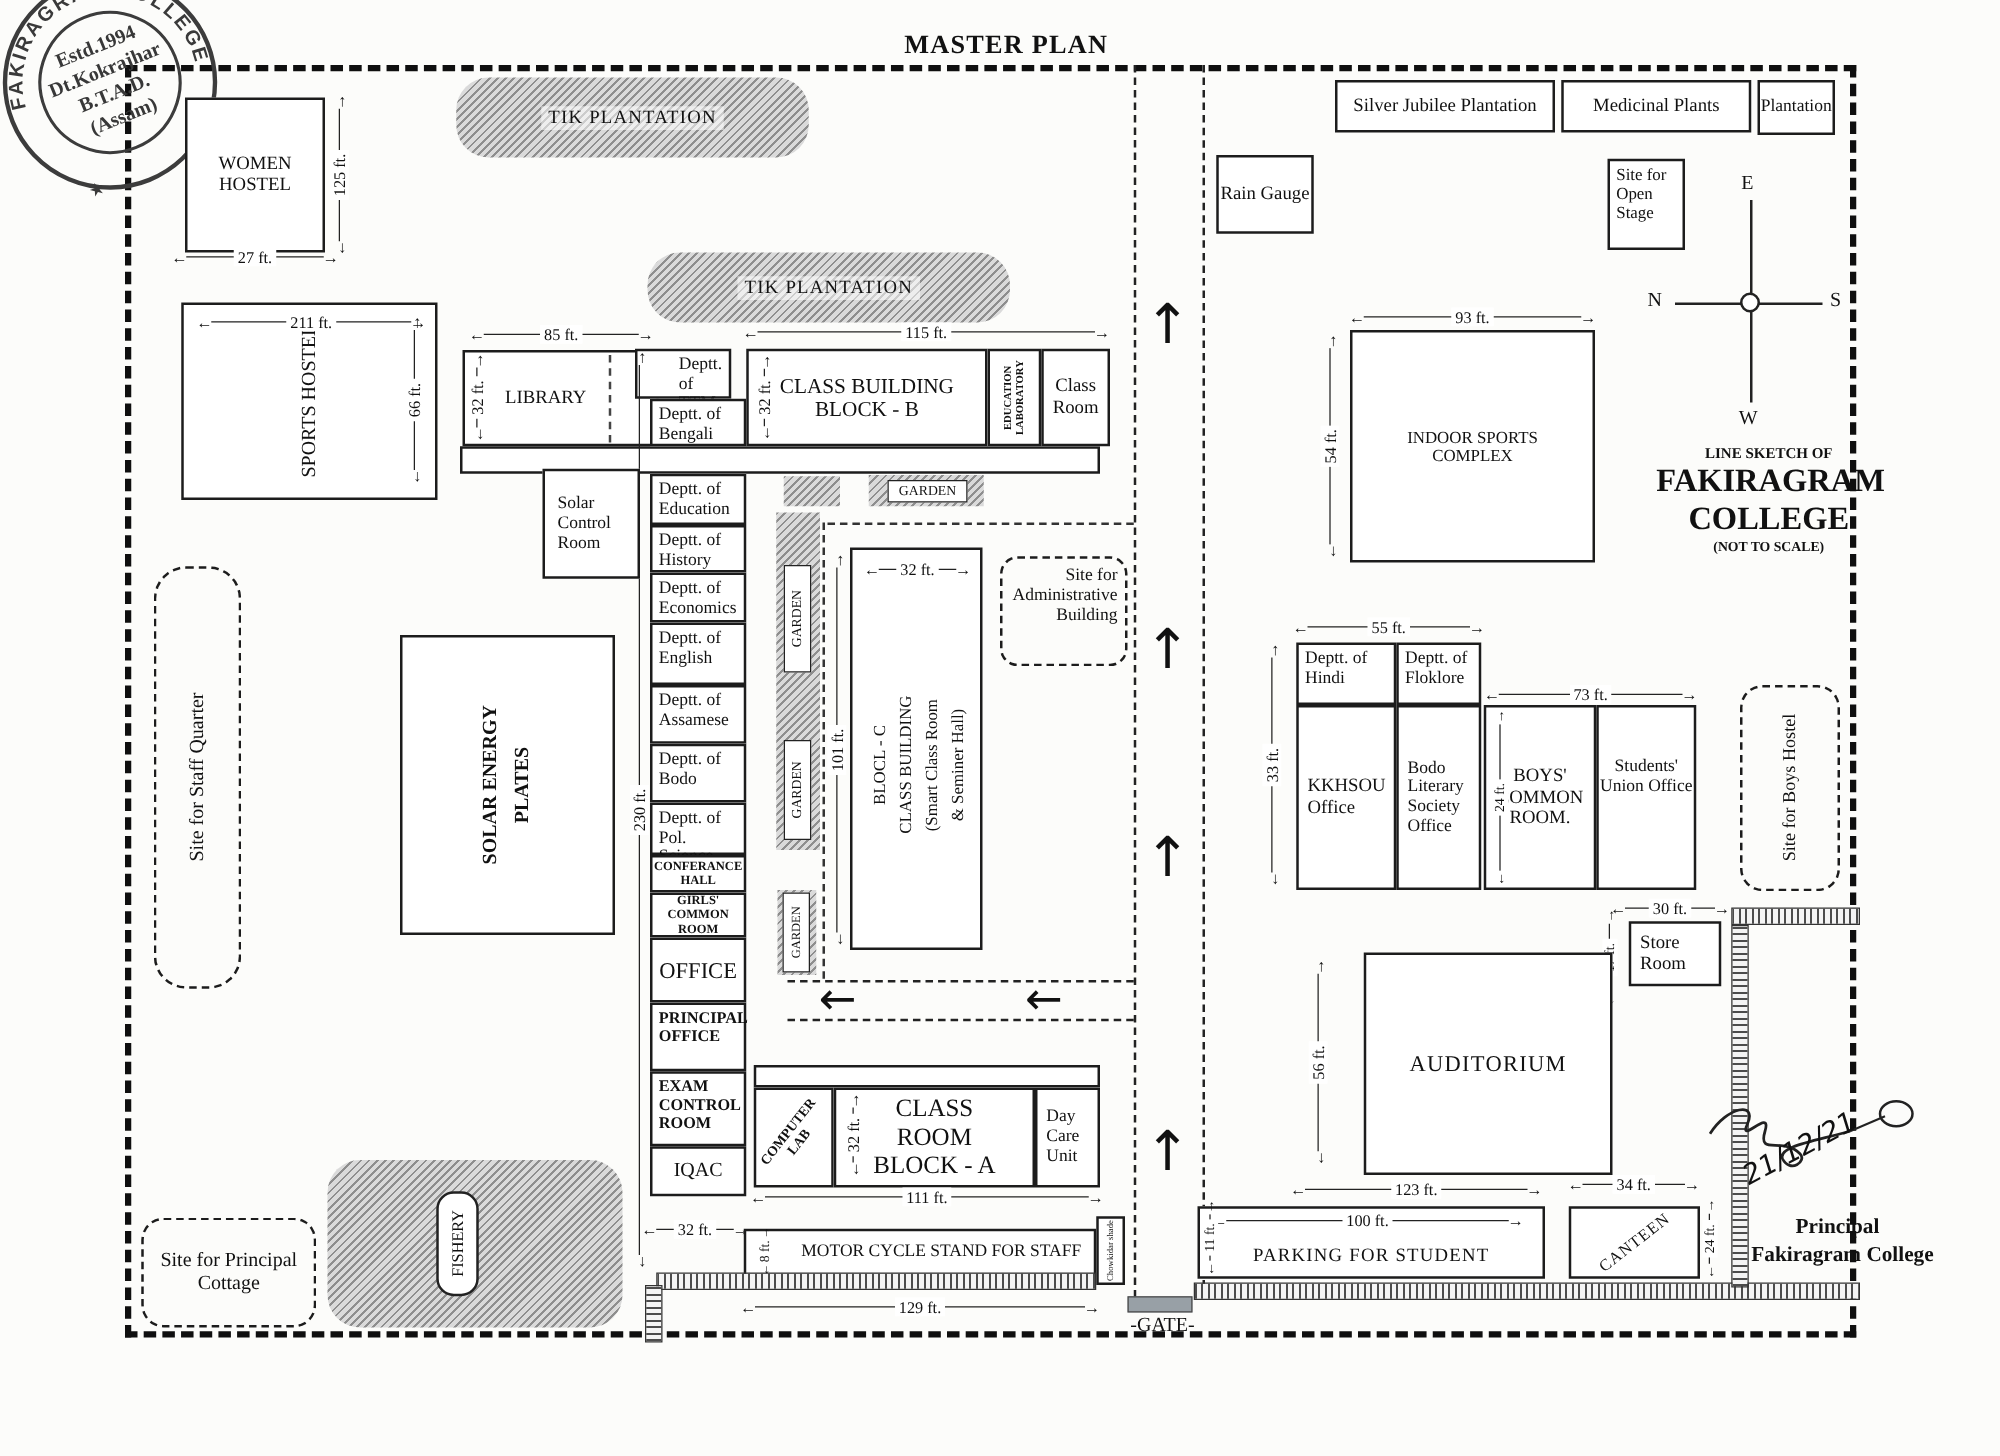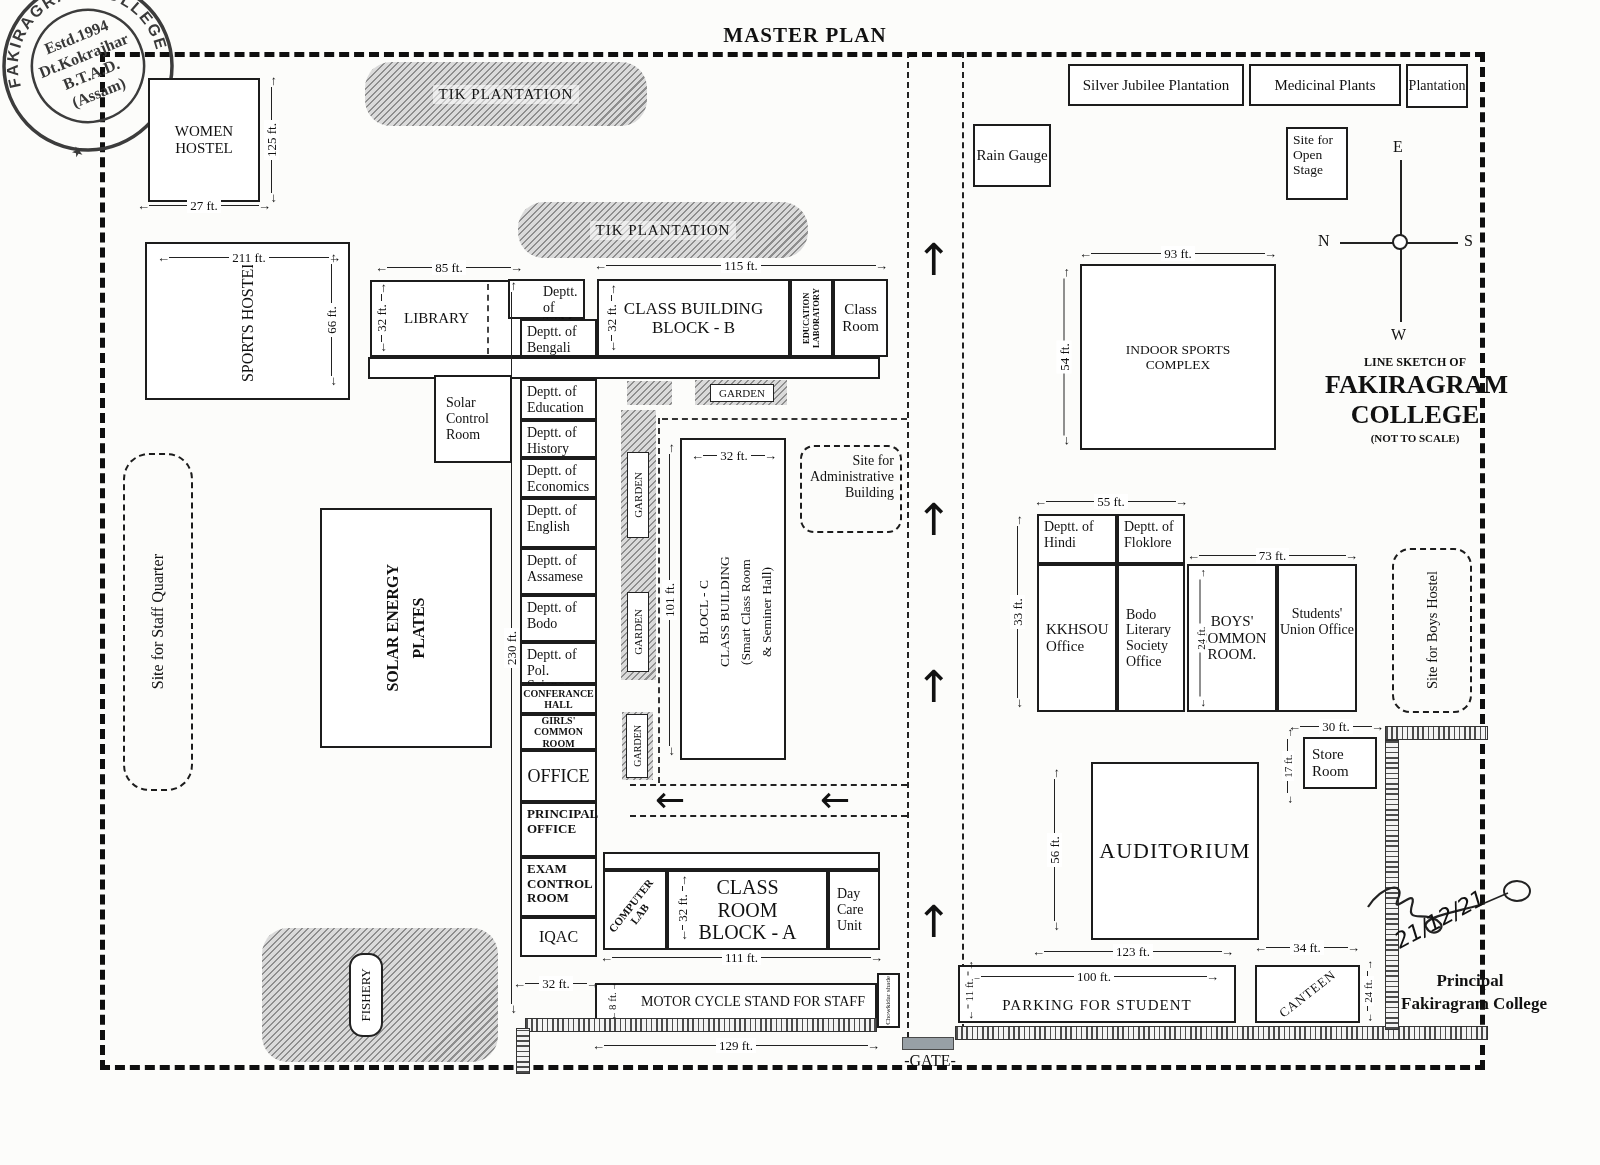--- a/index.html
+++ b/index.html
@@ -287,21 +287,21 @@
   <div class="dashedbx" style="left:1392px;top:548px;width:80px;height:165px;">
     <span class="vtext" style="font-size:14.5px;">Site for Boys Hostel</span>
     </div>
 
   <span class="dim" style="left:1291px;top:719px;width:90px;"><u></u><b>30 ft.</b></span>
   <div class="bx lc" style="left:1303px;top:737px;width:74px;height:52px;font-size:15px;">
       <span>Store Room</span>
     </div>
   <span class="dim v sm" style="left:1252px;top:758px;width:72px;"><u></u><b>17 ft.</b></span>
 
-  <div class="bx" style="left:1091px;top:762px;width:168px;height:178px;font-size:22px;letter-spacing:1px;">
+  <div class="bx" style="left:1091px;top:762px;width:199px;height:178px;font-size:18px;letter-spacing:1px;">
       <span>AUDITORIUM</span>
     </div>
   <span class="dim v" style="left:975px;top:842px;width:160px;"><u></u><b>56 ft.</b></span>
   <span class="dim" style="left:1035px;top:944px;width:196px;"><u></u><b>123 ft.</b></span>
 
   <div class="bx" style="left:958px;top:965px;width:278px;height:58px;font-size:15px;align-items:flex-end;padding-bottom:7px;letter-spacing:1px;">
       <span>PARKING FOR STUDENT</span>
     </div>
   <span class="dim" style="left:972px;top:969px;width:244px;"><u></u><b>100 ft.</b></span>
   <span class="dim v sm" style="left:941px;top:982px;width:55px;"><u></u><b>11 ft.</b></span>
@@ -317,20 +317,23 @@
   <div class="bx" style="left:320px;top:508px;width:172px;height:240px;">
     <span class="vtext" style="font-size:16px;font-weight:bold;text-align:center;line-height:1.6;">
       <span>SOLAR ENERGY</span>
       <span>PLATES</span>
     </span>
     </div>
 
   <div class="hatch rnd" style="left:262px;top:928px;width:236px;height:134px;"></div>
   <div class="glabel" style="left:349px;top:953px;width:34px;height:84px;border-radius:14px;border-width:2px;">
     <span class="vtext" style="font-size:13px;">FISHERY</span>
+    </div>
+  <div class="dashedbx" style="left:113px;top:974px;width:140px;height:88px;font-size:16px;padding:0 10px;">
+    <span>Site for Principal Cottage</span>
     </div>
 
   <svg style="position:absolute;left:1362px;top:865px;" width="180" height="110" viewBox="0 0 180 110">
     <path d="M6,42 C20,20 44,16 36,34 C28,52 56,20 50,40 C44,60 64,44 78,58 C84,64 70,74 64,62 C60,52 90,48 118,40" fill="none" stroke="#222" stroke-width="2.2"></path>
     <path d="M118,40 L146,28" fill="none" stroke="#222" stroke-width="1.6"></path>
     <ellipse cx="155" cy="26" rx="13" ry="10" fill="none" stroke="#222" stroke-width="2"></ellipse>
   </svg>
   <div class="lbl" style="left:1390px;top:905px;width:110px;font-size:22px;font-style:italic;transform:rotate(-28deg);font-family:'DejaVu Sans',sans-serif;">21/12/21</div>
   <div class="lbl" style="left:1405px;top:972px;width:130px;text-align:center;font-size:17px;font-weight:bold;">Principal</div>
   <div class="lbl" style="left:1375px;top:995px;width:198px;text-align:center;font-size:17px;font-weight:bold;">Fakiragram College</div>

